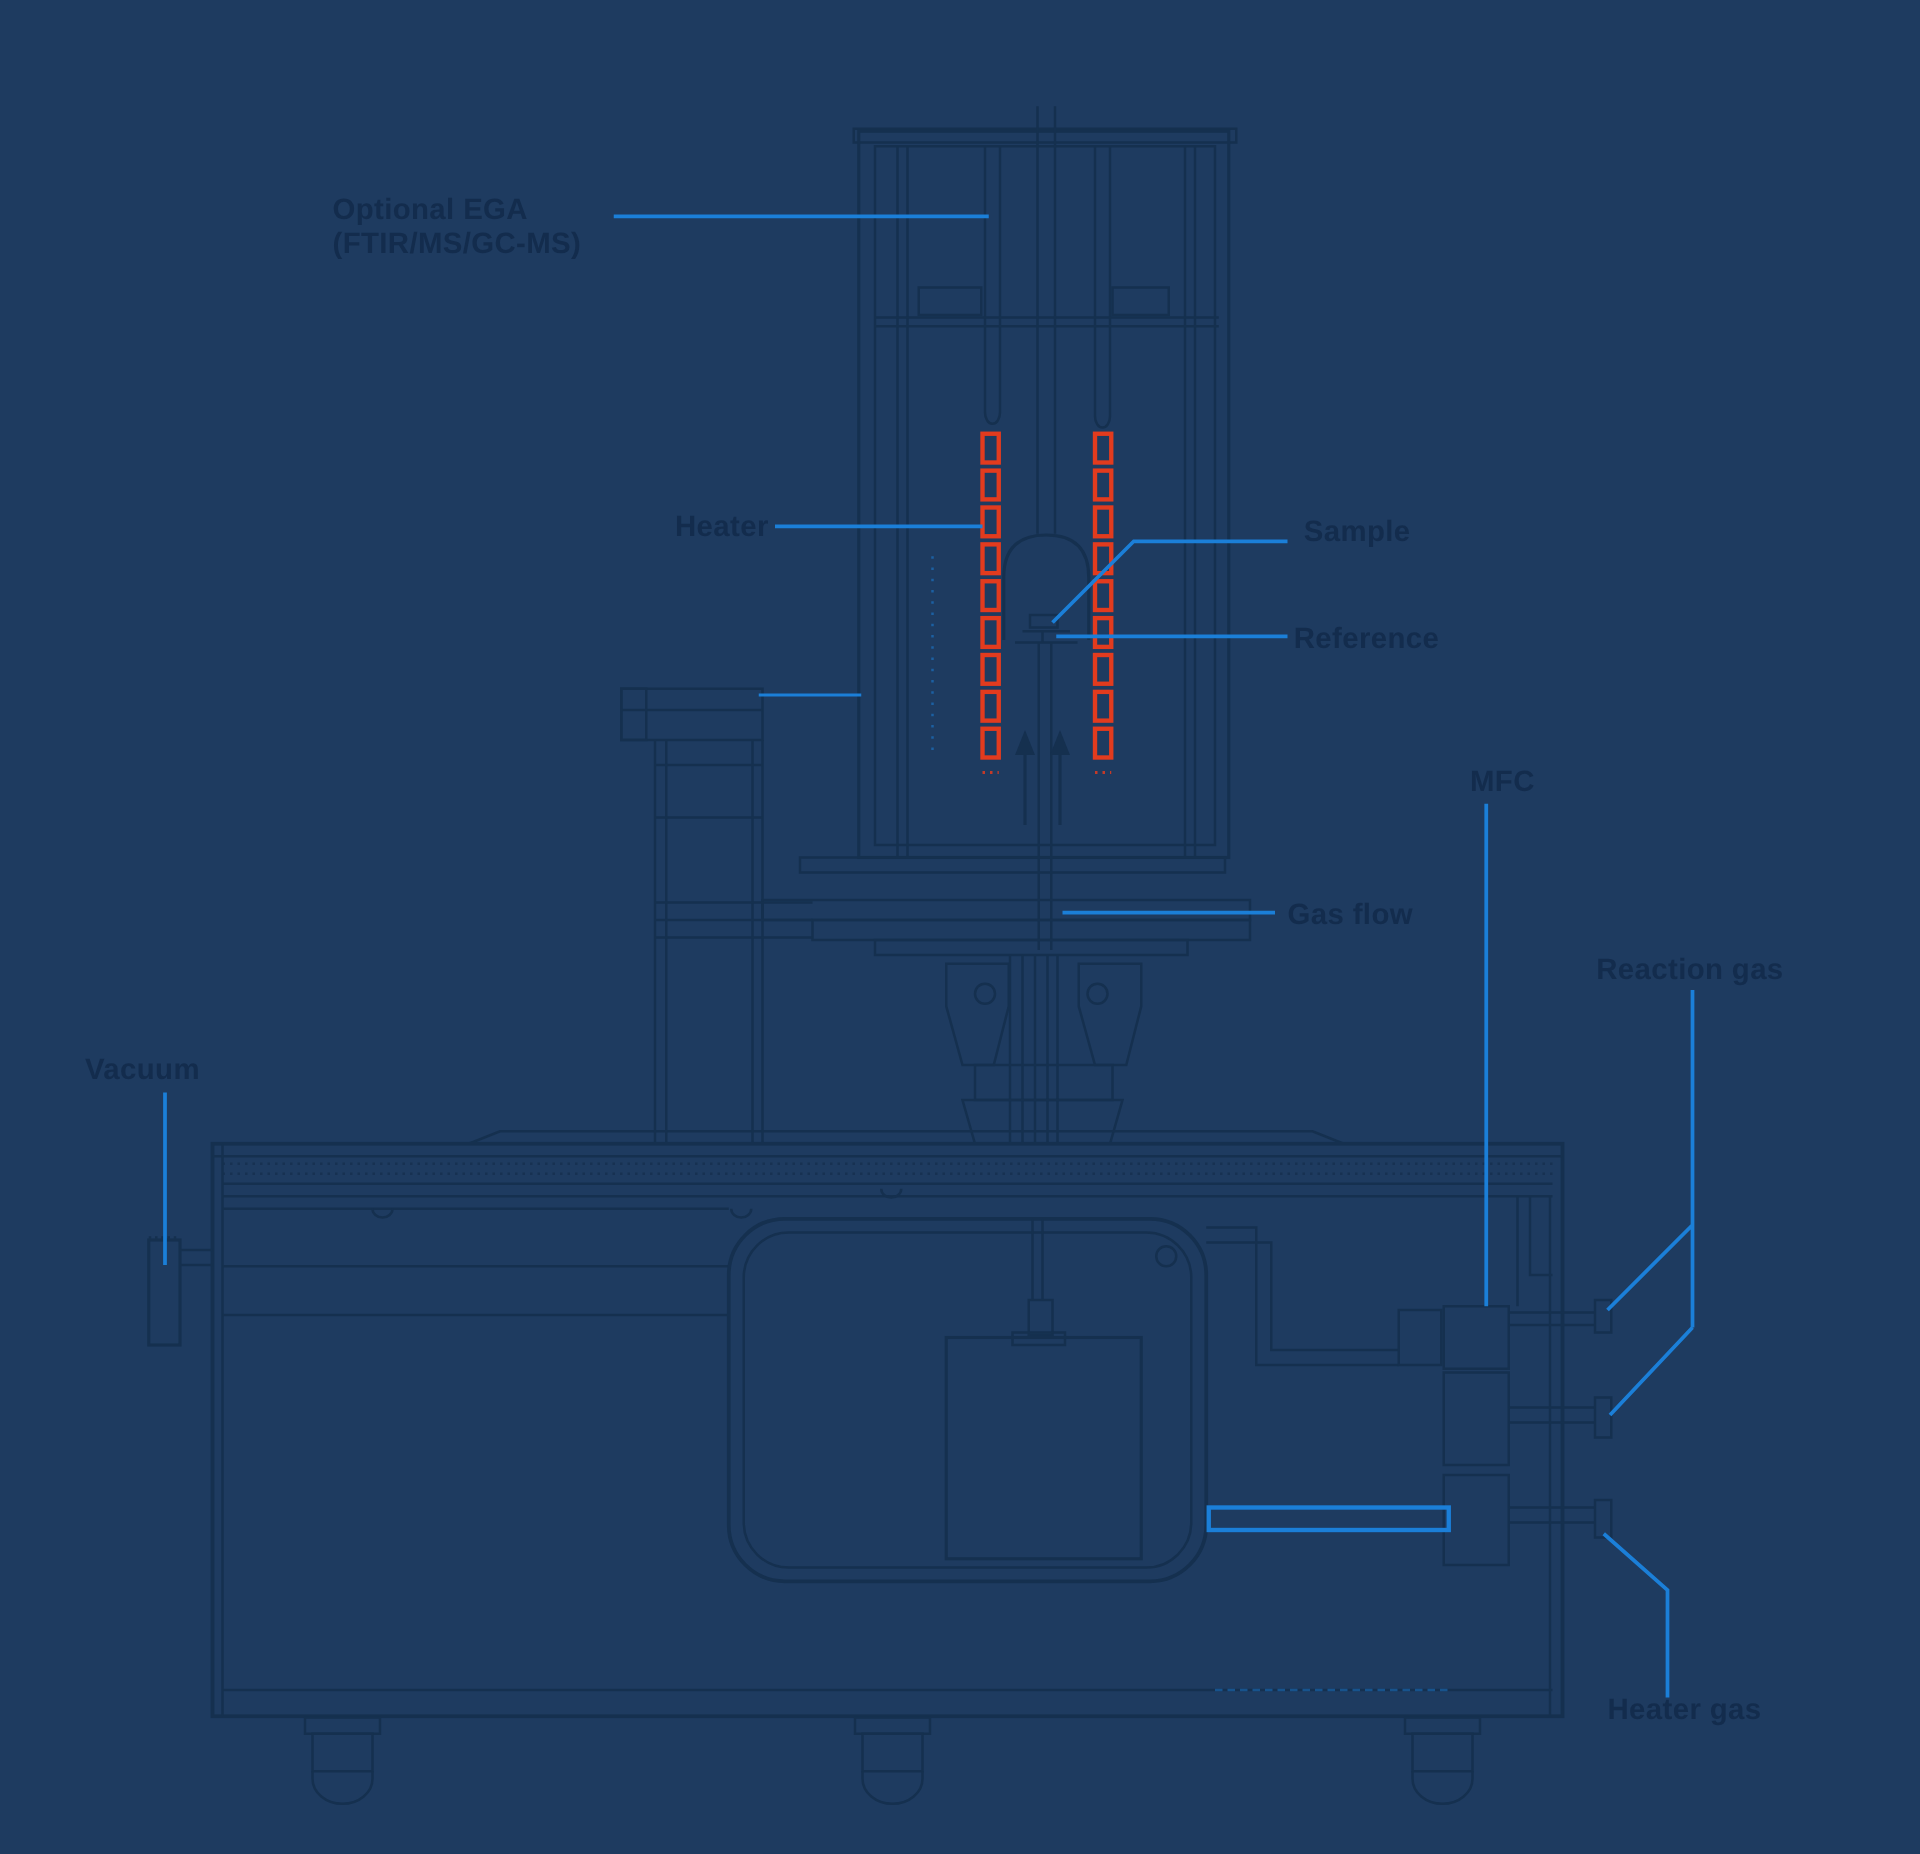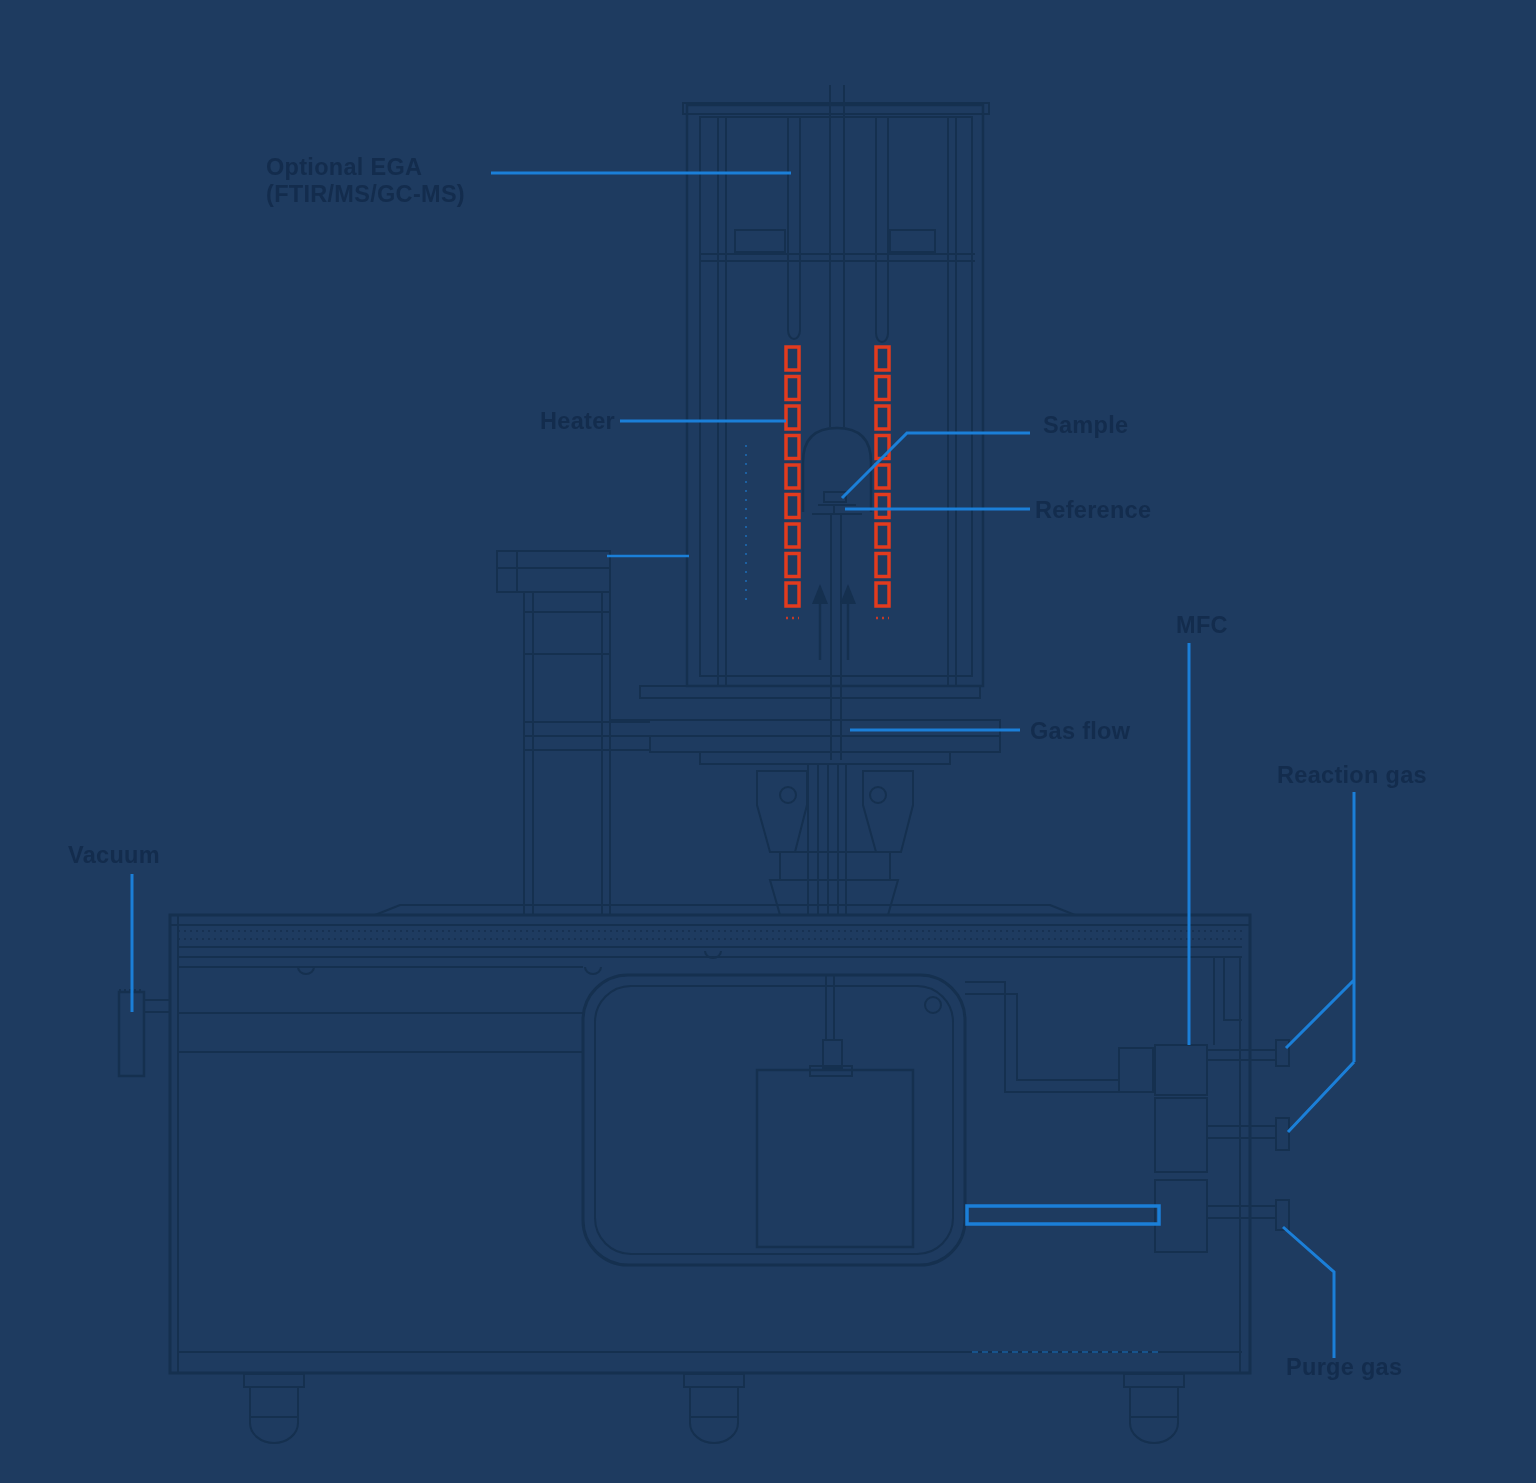--- a/index.html
+++ b/index.html
@@ -170,14 +170,14 @@
 
   <div class="lbl" style="left:266px;top:154px;">Optional EGA
 (FTIR/MS/GC-MS)</div>
   <div class="lbl" style="left:540px;top:408px;">Heater</div>
   <div class="lbl" style="left:1043px;top:412px;">Sample</div>
   <div class="lbl" style="left:1035px;top:497px;">Reference</div>
   <div class="lbl" style="left:1030px;top:718px;">Gas flow</div>
   <div class="lbl" style="left:1176px;top:612px;">MFC</div>
   <div class="lbl" style="left:1277px;top:762px;">Reaction gas</div>
   <div class="lbl" style="left:68px;top:842px;">Vacuum</div>
-  <div class="lbl" style="left:1286px;top:1354px;">Purge gas</div>
+  <div class="lbl" style="left:1286px;top:1354px;">Heater gas</div>
 </div>
 
 </body></html>

